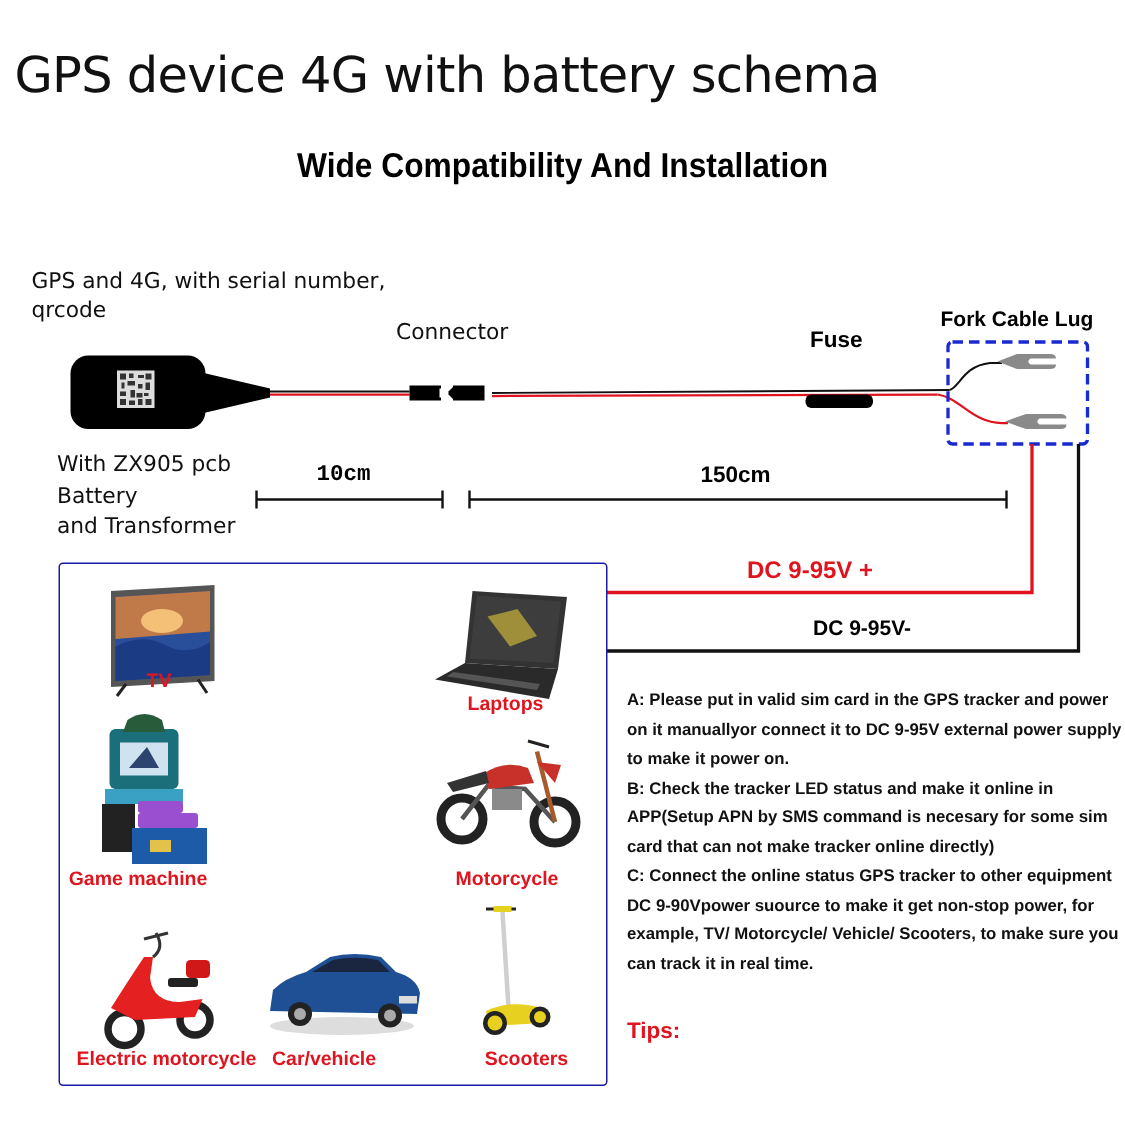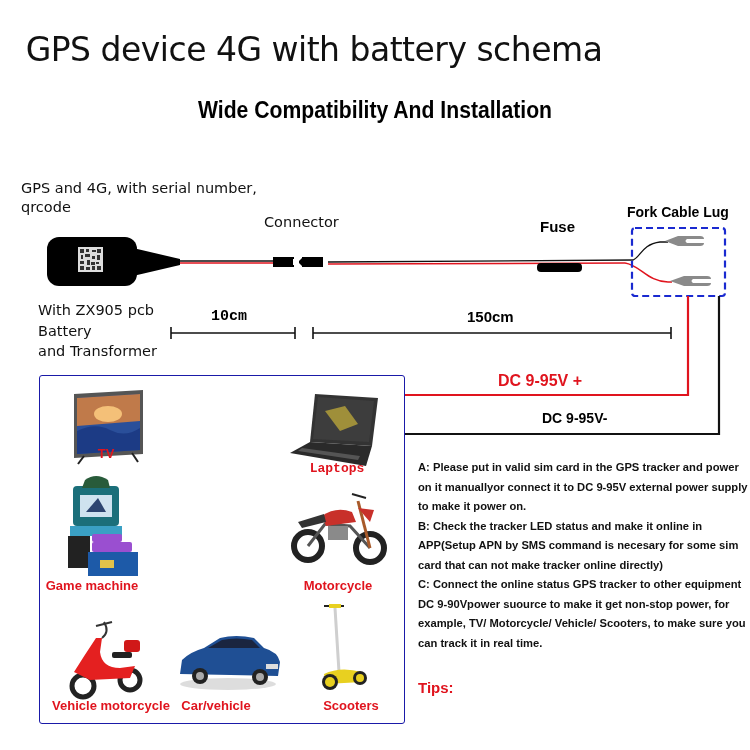--- a/index.html
+++ b/index.html
@@ -1,18 +1,18 @@
 <!DOCTYPE html>
 <html><head>
 <meta charset="utf-8">
 <style>
   html, body { margin:0; padding:0; background:#ffffff; }
   body { width:750px; height:750px; position:relative; overflow:hidden; font-family:"Liberation Sans", sans-serif; color:#000; }
   .abs { position:absolute; }
-  .title { left:16px; top:30px; width:596px; text-align:center; font-family:"DejaVu Sans", sans-serif; font-size:33px; letter-spacing:-0.5px; color:#111; }
+  .title { left:0; top:30px; width:596px; text-align:center; font-family:"DejaVu Sans", sans-serif; font-size:33px; letter-spacing:-0.5px; color:#111; }
   .subtitle { left:0; top:97px; width:750px; text-align:center; font-weight:bold; font-size:23px; color:#000; transform:scaleX(0.92); }
   .lbl-thin { font-family:"DejaVu Sans", sans-serif; font-size:14.5px; color:#111; line-height:20px; }
   .lbl-bold { font-weight:bold; font-size:15px; color:#000; }
   .red { color:#e0141e; }
   .box { left:39px; top:375px; width:364px; height:347px; border:1.5px solid #1a1aa8; border-radius:3px; }
   .item-label { position:absolute; font-weight:bold; font-size:13px; color:#e0141e; text-align:center; white-space:nowrap; }
   .desc { left:418px; top:458px; width:330px; font-weight:bold; font-size:11.2px; line-height:19.5px; color:#111; }
   .desc p { margin:0; }
   .tips { left:418px; top:678px; width:330px; font-weight:bold; font-size:15px; line-height:20px; color:#e0141e; }
   .tips p { margin:0; }
@@ -173,24 +173,24 @@
       <rect x="289" y="228" width="12" height="4" fill="#e8d020"></rect>
       <line x1="295" y1="232" x2="299" y2="296" stroke="#cfcfcf" stroke-width="3"></line>
       <path d="M284,298 Q300,290 322,296 L322,306 L286,308 Z" fill="#e8d020"></path>
       <circle cx="290" cy="306" r="8" fill="#222"></circle>
       <circle cx="290" cy="306" r="5" fill="#e8d020"></circle>
       <circle cx="320" cy="302" r="7" fill="#222"></circle>
       <circle cx="320" cy="302" r="4" fill="#e8d020"></circle>
     </g>
   </svg>
   <div class="item-label" style="left:44px; top:70px; width:44px;">TV</div>
-  <div class="item-label" style="left:262px; top:85px; width:70px;font-family:Liberation Mono, monospace;">Laptops</div>
+  <div class="item-label" style="left:262px; top:85px; width:70px;">Laptops</div>
   <div class="item-label" style="left:2px; top:202px; width:100px;">Game machine</div>
   <div class="item-label" style="left:258px; top:202px; width:80px;">Motorcycle</div>
-  <div class="item-label" style="left:6px; top:322px; width:130px;">Vehicle motorcycle</div>
+  <div class="item-label" style="left:6px; top:322px; width:130px;">Electric motorcycle</div>
   <div class="item-label" style="left:136px; top:322px; width:80px;">Car/vehicle</div>
   <div class="item-label" style="left:276px; top:322px; width:70px;">Scooters</div>
 </div>
 
 <div class="abs desc">
   <p>A: Please put in valid sim card in the GPS tracker and power on it manuallyor connect it to DC 9-95V external power supply to make it power on.</p>
   <p>B: Check the tracker LED status and make it online in APP(Setup APN by SMS command is necesary for some sim card that can not make tracker online directly)</p>
   <p>C: Connect the online status GPS tracker to other equipment DC 9-90Vpower suource to make it get non-stop power, for example, TV/ Motorcycle/ Vehicle/ Scooters, to make sure you can track it in real time.</p>
 </div>
 

